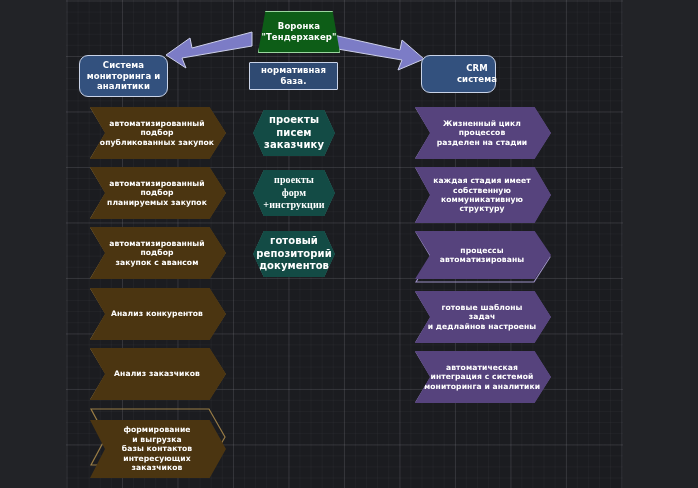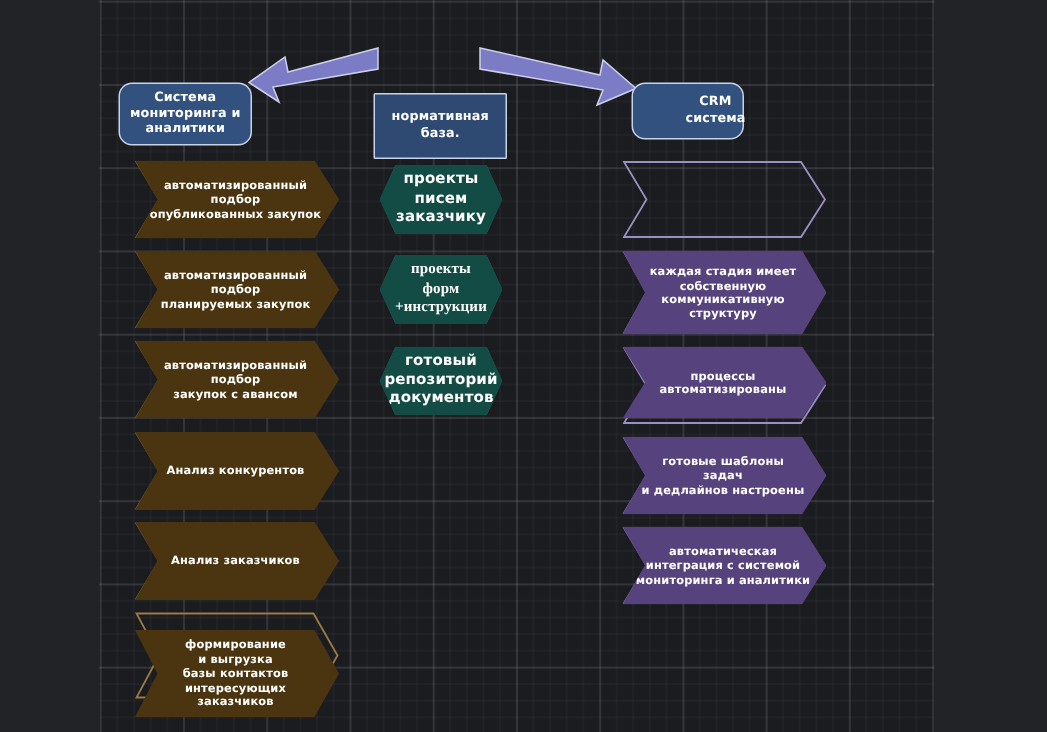--- a/index.html
+++ b/index.html
@@ -107,26 +107,28 @@
 <div id="stage">
   <div id="canvas">
 
     <svg class="arrow" style="left:0px; top:0px; width:557px; height:488px;">
 
       <polygon points="186,32 186,46 116,58 120,68 100,55 124,38 126,48" fill="#7c7cc6" stroke="#cdd0ea" stroke-width="1"></polygon>
 
       <polygon points="254,32 254,46 336,60 332,70 358,59 336,40 334,50" fill="#7c7cc6" stroke="#cdd0ea" stroke-width="1"></polygon>
     </svg>
 
+    <div class="node trapezoid" style="left:192px; top:11px; width:82px; height:42px;">Воронка
+"Тендерхакер"</div>
 
     <div class="node roundbox" style="left:13px; top:55px; width:89px; height:42px;">Система
 мониторинга и
 аналитики</div>
 
-    <div class="node sharpbox" style="left:183px; top:62px; width:89px; height:44px;text-align:center;">нормативная база.</div>
+    <div class="node sharpbox" style="left:183px; top:62px; width:89px; height:28px;text-align:center;">нормативная база.</div>
 
     <div class="node roundbox" style="left:355px; top:55px; width:75px; height:38px;padding-left:37px;">CRM система</div>
 
     <div class="outline" style="left:24px; top:107px; width:136px; height:52px;">
       <svg width="136" height="52">
           <polygon points="1,1 119,1 135,26 119,51 1,51 16,26" fill="none" stroke="#9a7d45" stroke-width="1.2"></polygon>
         </svg>
     </div>
     <div class="node chevron chev-brown" style="left:24px; top:107px; width:136px; height:52px;">автоматизированный
 подбор
@@ -198,20 +200,23 @@
     </div>
     <div class="node hexagon" style="left:187px; top:231px; width:82px; height:46px;">готовый
 репозиторий
 документов</div>
 
     <div class="outline" style="left:349px; top:107px; width:136px; height:52px;">
       <svg width="136" height="52">
           <polygon points="1,1 119,1 135,26 119,51 1,51 16,26" fill="none" stroke="#9c8fc4" stroke-width="1.2"></polygon>
         </svg>
     </div>
+    <div class="node chevron chev-purple" style="left:349px; top:107px; width:136px; height:52px;">Жизненный цикл
+процессов
+разделен на стадии</div>
 
     <div class="outline" style="left:349px; top:167px; width:136px; height:56px;">
       <svg width="136" height="56">
           <polygon points="1,1 119,1 135,28 119,55 1,55 16,28" fill="none" stroke="#9c8fc4" stroke-width="1.2"></polygon>
         </svg>
     </div>
     <div class="node chevron chev-purple" style="left:349px; top:167px; width:136px; height:56px;">каждая стадия имеет
 собственную
 коммуникативную
 структуру</div>

